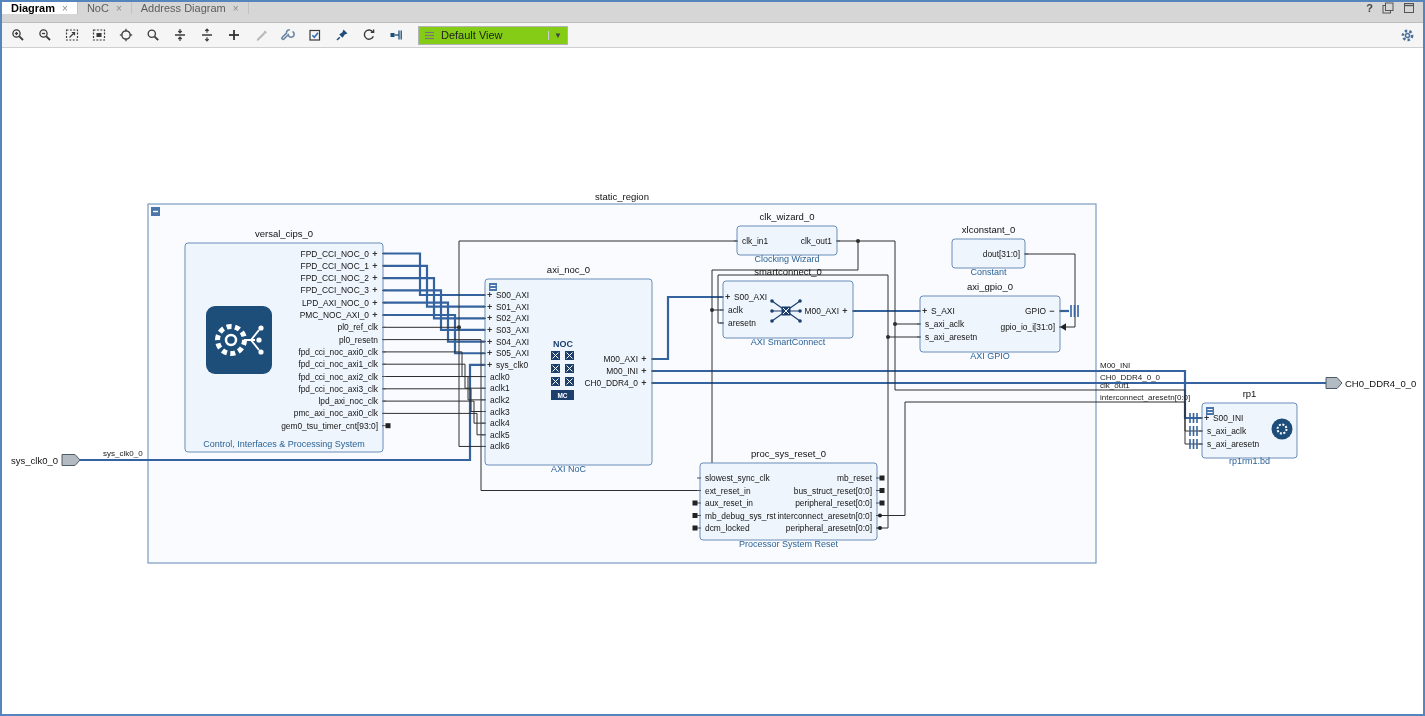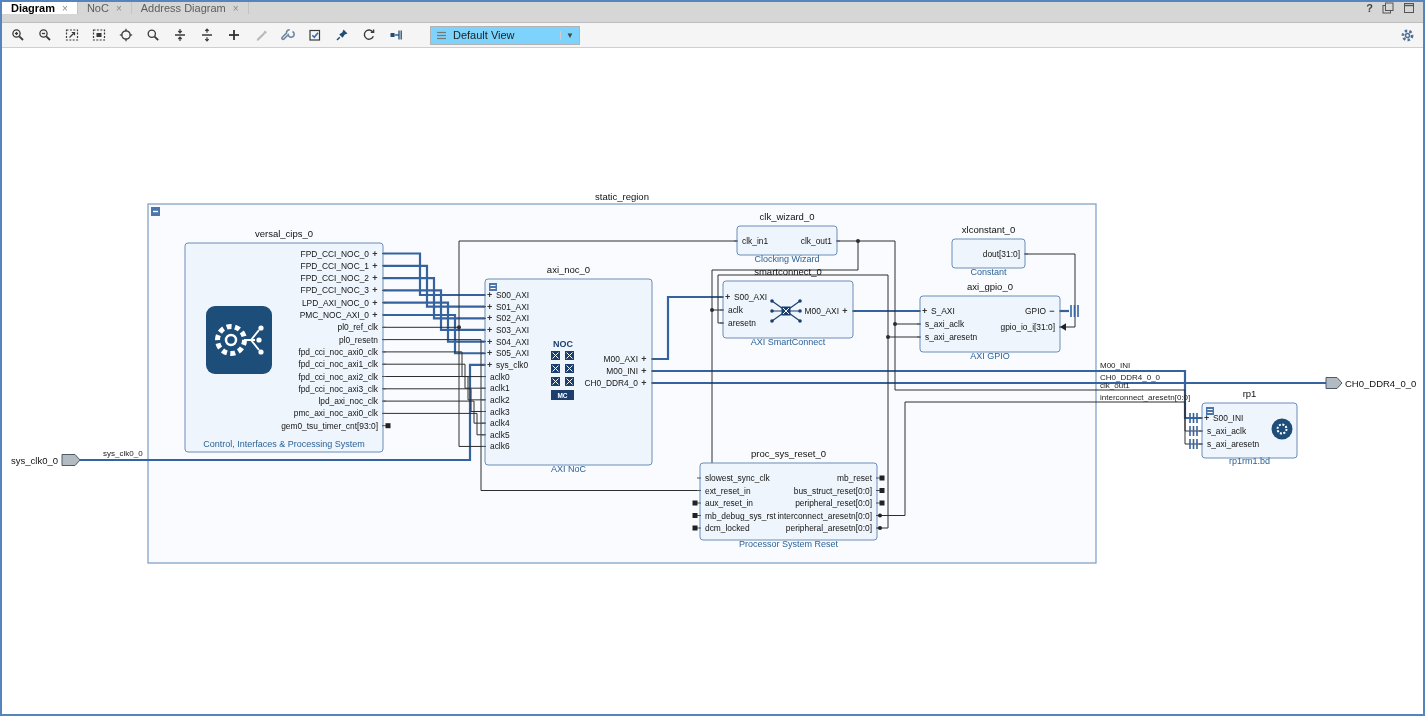--- a/index.html
+++ b/index.html
@@ -12,21 +12,21 @@
   .tab{display:flex;align-items:center;gap:7px;padding:0 9px;font-size:11px;color:#5d5d5d;
     border-right:1px solid #c3c3c3;cursor:default;white-space:nowrap}
   .tab.active{background:#ffffff;color:#000;font-weight:bold}
   .tab .x{color:#8a8a8a;font-size:10px;font-weight:normal}
   .tabbar-right{margin-left:auto;display:flex;align-items:center;gap:9px;padding-right:8px;color:#4a4a4a}
   .tabbar-right .q{font-size:11px;font-weight:bold;color:#444}
   
   .toolbar{position:absolute;top:23px;left:2px;right:2px;height:25px;background:#f5f5f5;
     border-bottom:1px solid #cfcfcf;display:flex;align-items:center;padding:0 5px;gap:5px;z-index:20}
   .tbtn{width:22px;height:20px;display:flex;align-items:center;justify-content:center;border-radius:2px}
-  .sel{margin-left:18px;display:flex;align-items:center;gap:6px;background:#7dd3fc;border:1px solid #b3b3b3;
+  .sel{margin-left:6px;display:flex;align-items:center;gap:6px;background:#84cc16;border:1px solid #b3b3b3;
     height:19px;padding:0 5px;font-size:11px;color:#222;width:150px}
   .sel .chev{margin-left:auto;border-left:1px solid #ccc;padding-left:5px;color:#444;font-size:8px}
   .gearbtn{margin-left:auto}
   
   #diagram-svg{position:absolute;top:0;left:0;z-index:1}
   text{font-family:"Liberation Sans",sans-serif}
   .blk{fill:#eff5fc;stroke:#6a8db9;stroke-width:1}
   .btitle{font-size:9.5px;fill:#111}
   .bsub{font-size:9px;fill:#2c6396}
   .plbl{font-size:8.4px;fill:#141414}

